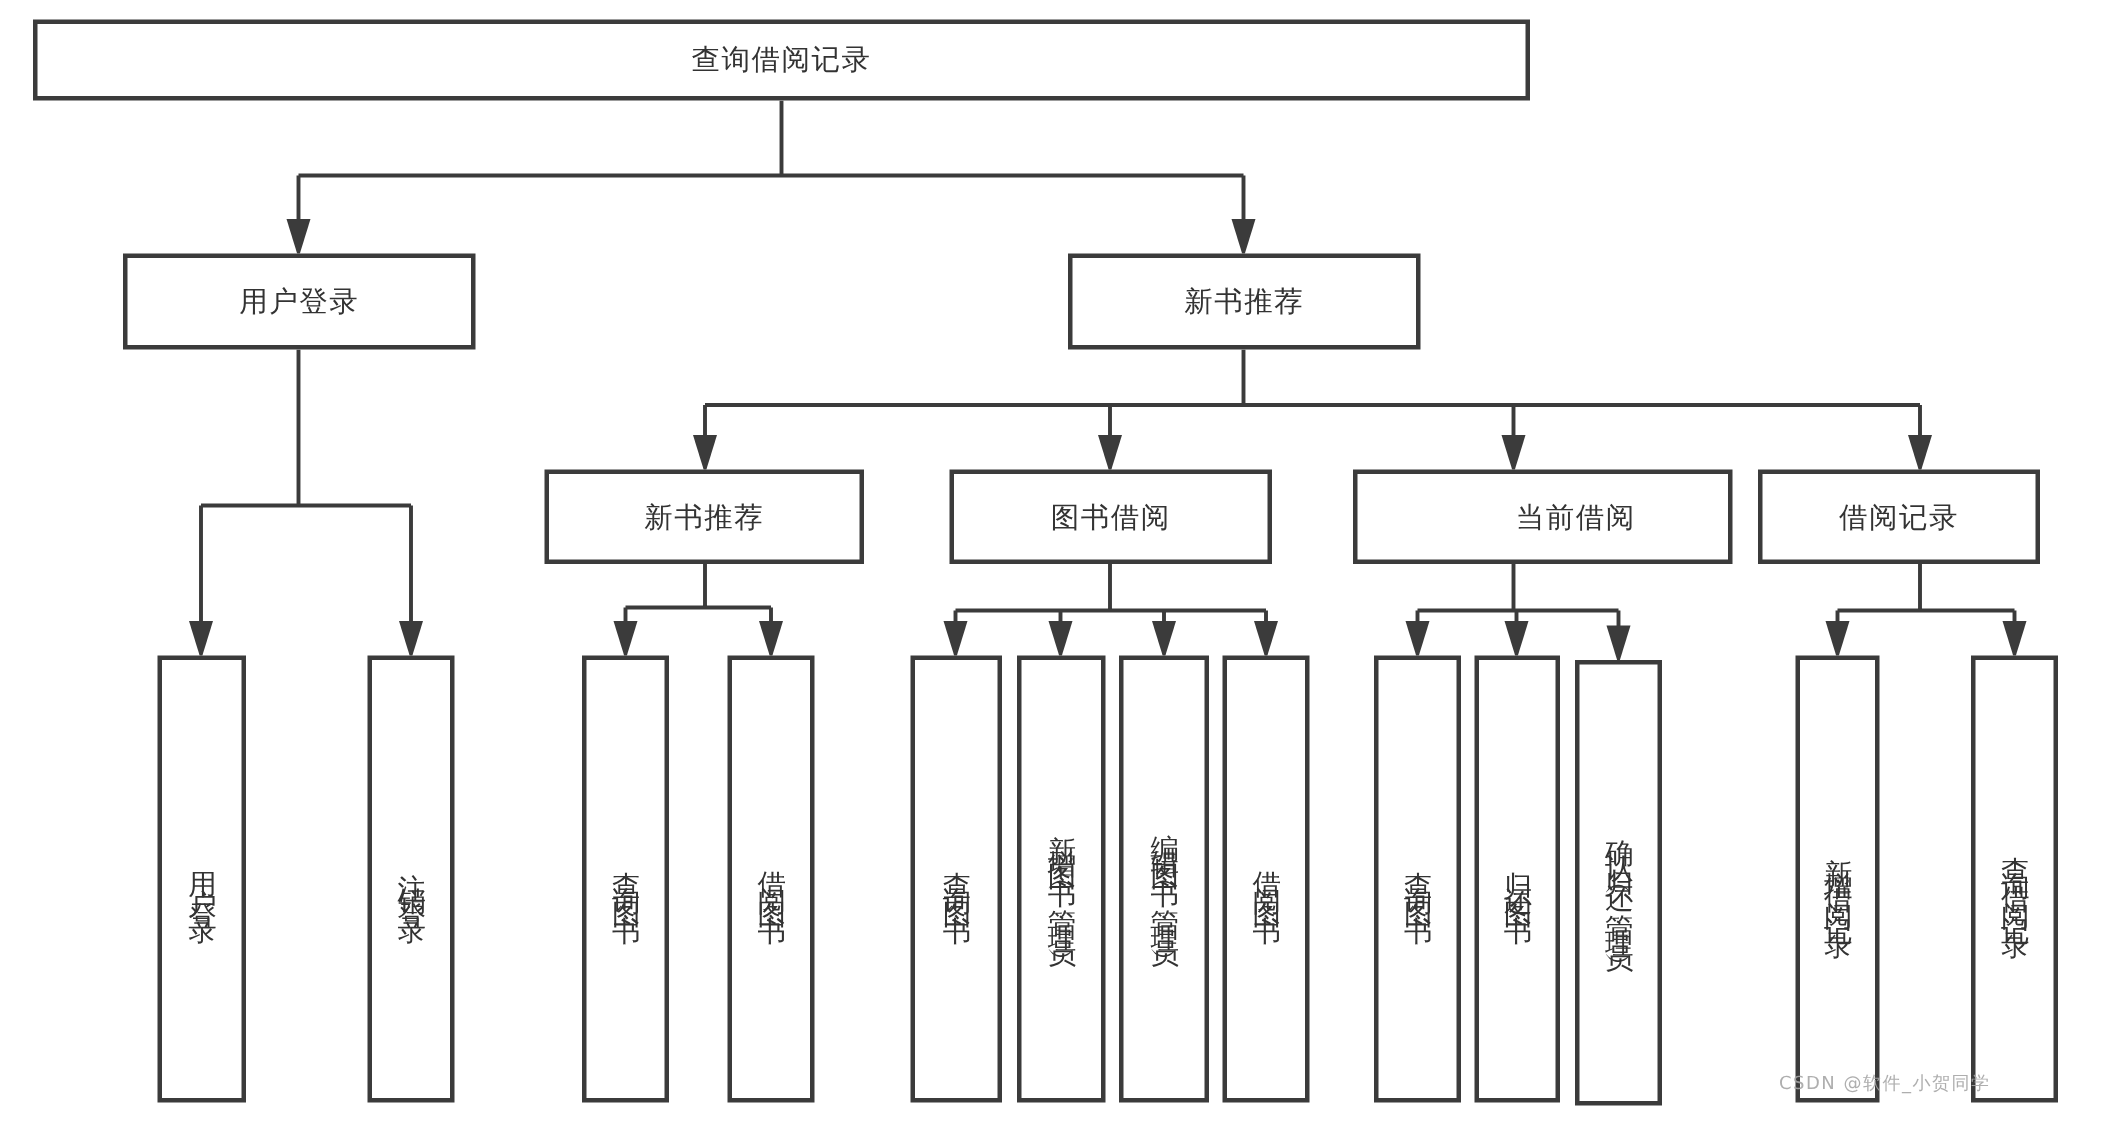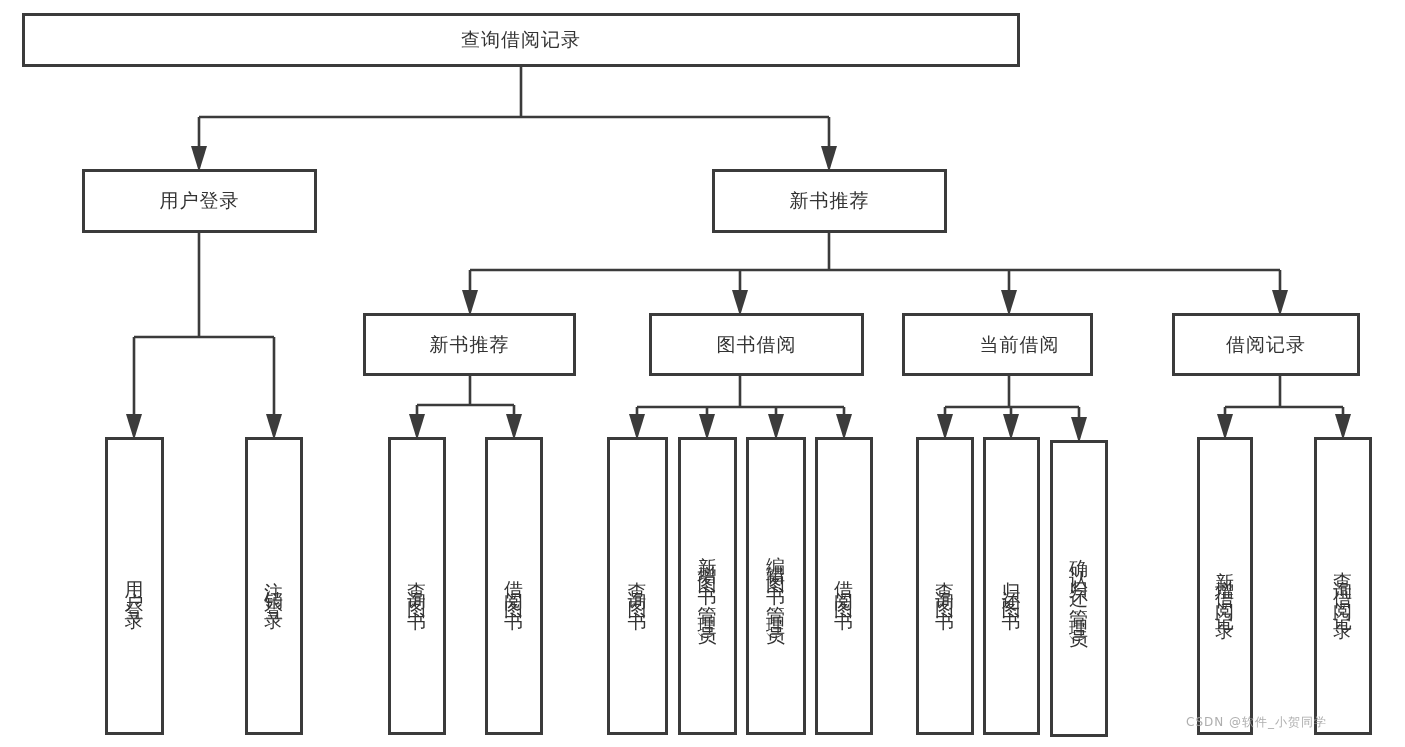--- a/index.html
+++ b/index.html
@@ -96,24 +96,24 @@
 <div class="node h" style="left:82px; top:169px; width:235px; height:64px;">
   <span class="label">用户登录</span>
 </div>
 <div class="node h" style="left:712px; top:169px; width:235px; height:64px;">
   <span class="label">新书推荐</span>
 </div>
 
 <div class="node h" style="left:363px; top:313px; width:213px; height:63px;">
   <span class="label">新书推荐</span>
 </div>
-<div class="node h" style="left:633px; top:313px; width:215px; height:63px;margin-left:16px;">
+<div class="node h" style="left:633px; top:313px; width:215px; height:63px;">
   <span class="label">图书借阅</span>
 </div>
-<div class="node h" style="left:902px; top:313px; width:191px; height:63px;padding-left:44px;">
+<div class="node h" style="left:902px; top:313px; width:253px; height:63px;padding-left:44px;">
   <span class="label">当前借阅</span>
 </div>
 <div class="node h" style="left:1172px; top:313px; width:188px; height:63px;">
   <span class="label">借阅记录</span>
 </div>
 
 <div class="node v" style="left:105px; top:437px; width:59px; height:298px;">
   <span class="label">用户登录</span>
 </div>
 <div class="node v" style="left:245px; top:437px; width:58px; height:298px;">

